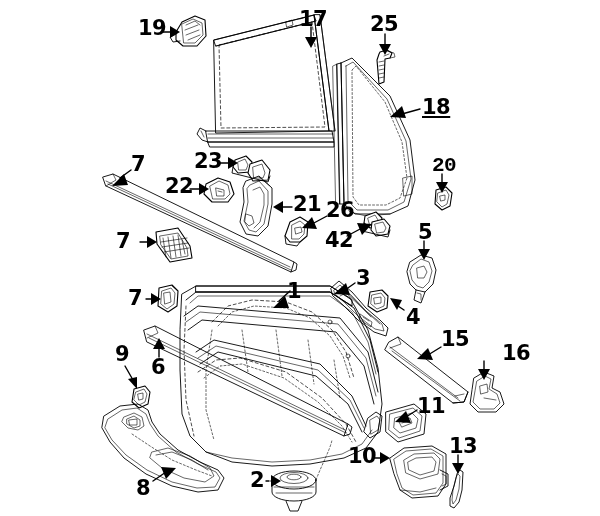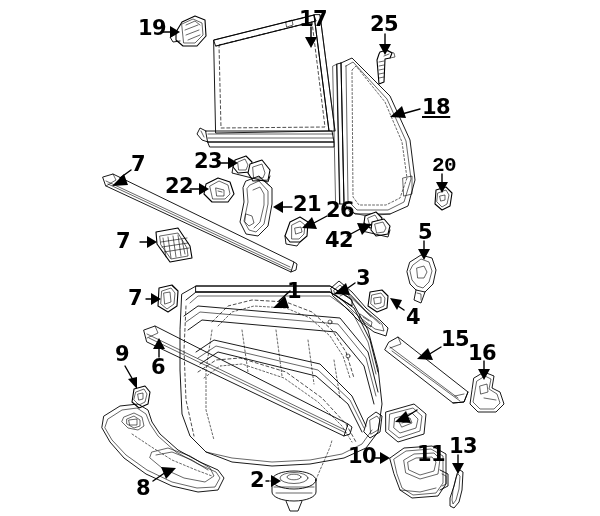--- a/index.html
+++ b/index.html
@@ -426,21 +426,21 @@
   <div class="callout-label" style="left:326px; top:200px;">26</div>
   <div class="callout-label" style="left:325px; top:230px;">42</div>
   <div class="callout-label" style="left:418px; top:222px;">5</div>
   <div class="callout-label" style="left:116px; top:231px;">7</div>
   <div class="callout-label" style="left:287px; top:281px;">1</div>
   <div class="callout-label" style="left:356px; top:268px;">3</div>
   <div class="callout-label" style="left:128px; top:288px;">7</div>
   <div class="callout-label" style="left:406px; top:307px;">4</div>
   <div class="callout-label" style="left:441px; top:329px;">15</div>
   <div class="callout-label" style="left:115px; top:344px;">9</div>
-  <div class="callout-label" style="left:468px; top:343px;">16</div>
+  <div class="callout-label" style="left:502px; top:343px;">16</div>
   <div class="callout-label" style="left:151px; top:357px;">6</div>
-  <div class="callout-label" style="left:417px; top:396px;margin-top:48px;">11</div>
+  <div class="callout-label" style="left:417px; top:396px;">11</div>
   <div class="callout-label" style="left:449px; top:436px;">13</div>
   <div class="callout-label" style="left:348px; top:446px;">10</div>
   <div class="callout-label" style="left:250px; top:470px;">2</div>
   <div class="callout-label" style="left:136px; top:478px;">8</div>
 
 </div>
 
 </body></html>

